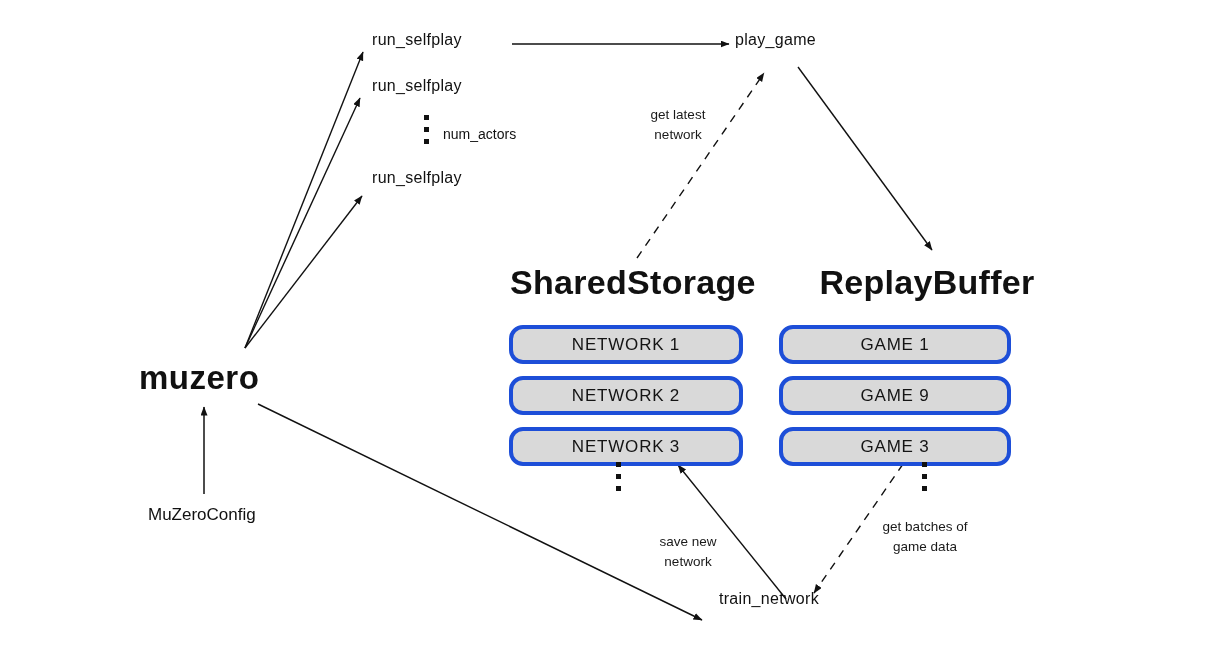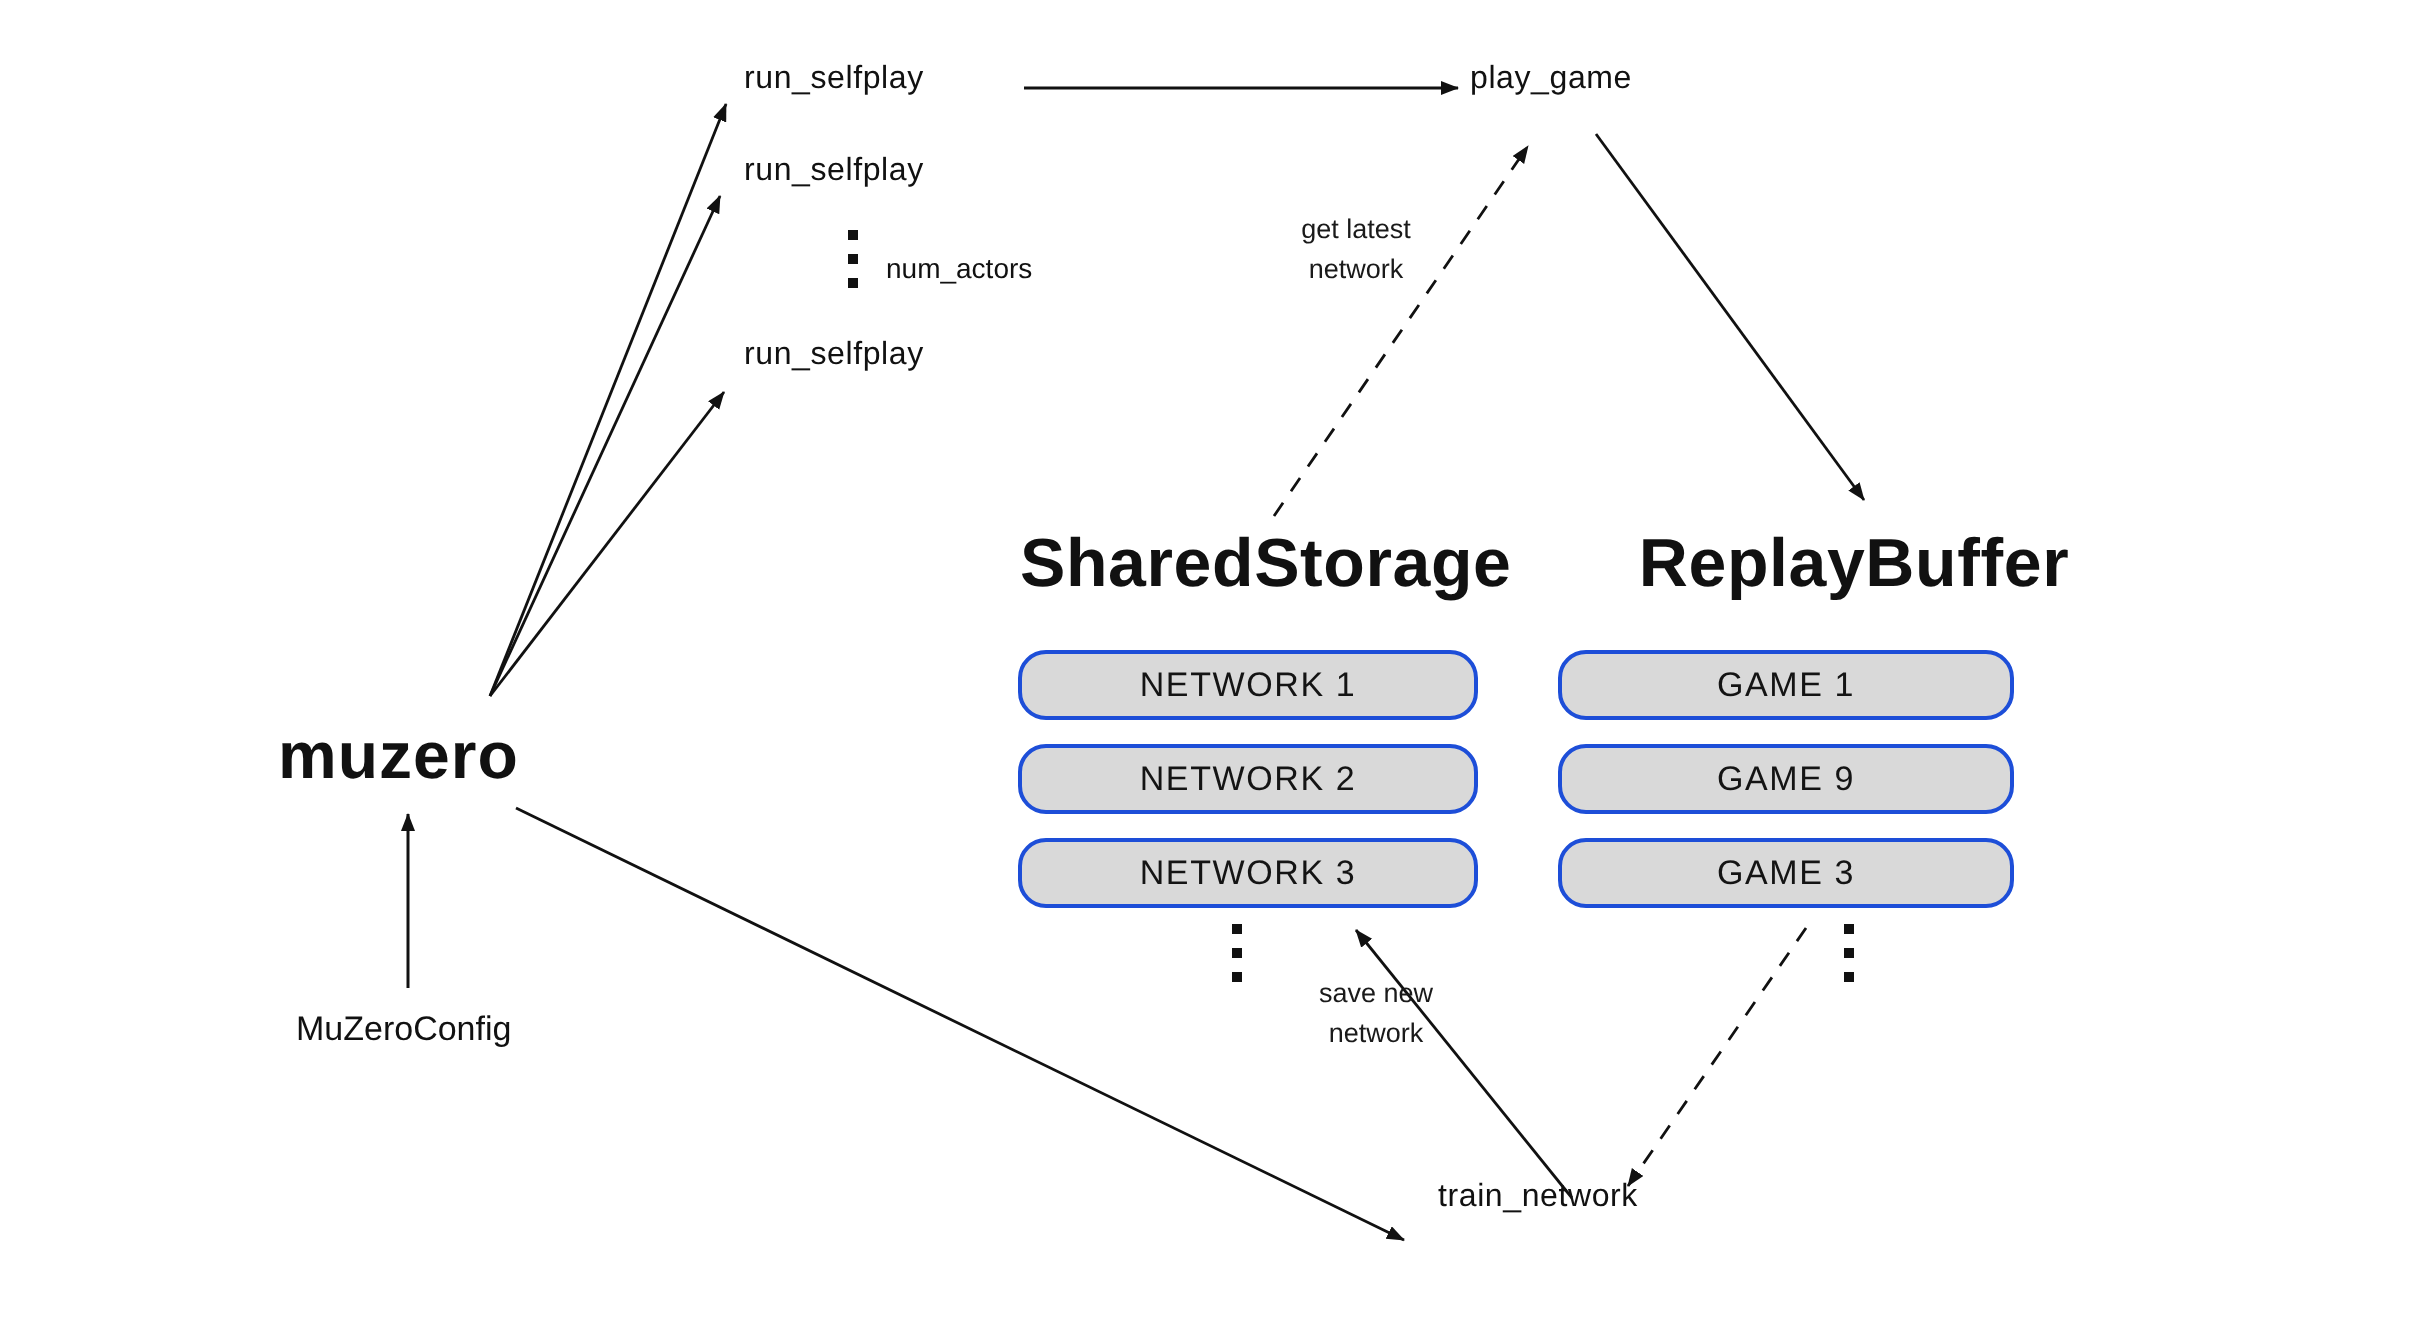--- a/index.html
+++ b/index.html
@@ -67,21 +67,21 @@
   .pill-stack {
     position: absolute;
     display: flex;
     flex-direction: column;
     gap: 12px;
   }
   .pill {
     height: 31px;
     border-radius: 14px;
     background: #d9d9d9;
-    border: 2px solid #1d4ed8;
+    border: 4px solid #1d4ed8;
     display: flex;
     align-items: center;
     justify-content: center;
     font-size: 17px;
     font-weight: 500;
     letter-spacing: 0.8px;
     color: #141414;
   }
   .pill-stack.networks .pill { width: 226px; }
   .pill-stack.games   .pill { width: 224px; }
@@ -143,22 +143,24 @@
 
   <div class="vdots" style="left:424px; top:115px;">
     <span></span>
       <span></span>
       <span></span>
   </div>
   <div class="num-actors" style="left:443px; top:126px;">num_actors</div>
 
   <div class="small-label" style="left:618px; top:105px; width:120px;">get latest
 network</div>
-  <div class="small-label" style="left:628px; top:487px; width:120px;text-align:center;">save new
+  <div class="small-label" style="left:628px; top:532px; width:120px;text-align:center;">save new
 network</div>
+  <div class="small-label" style="left:857px; top:517px; width:136px;">get batches of
+game data</div>
 
   <div class="store-title" style="left:510px; top:263px;">SharedStorage</div>
   <div class="pill-stack networks" style="left:509px; top:325px;">
     <div class="pill">NETWORK 1</div>
     <div class="pill">NETWORK 2</div>
     <div class="pill">NETWORK 3</div>
   </div>
   <div class="vdots" style="left:616px; top:462px;">
     <span></span>
       <span></span>

